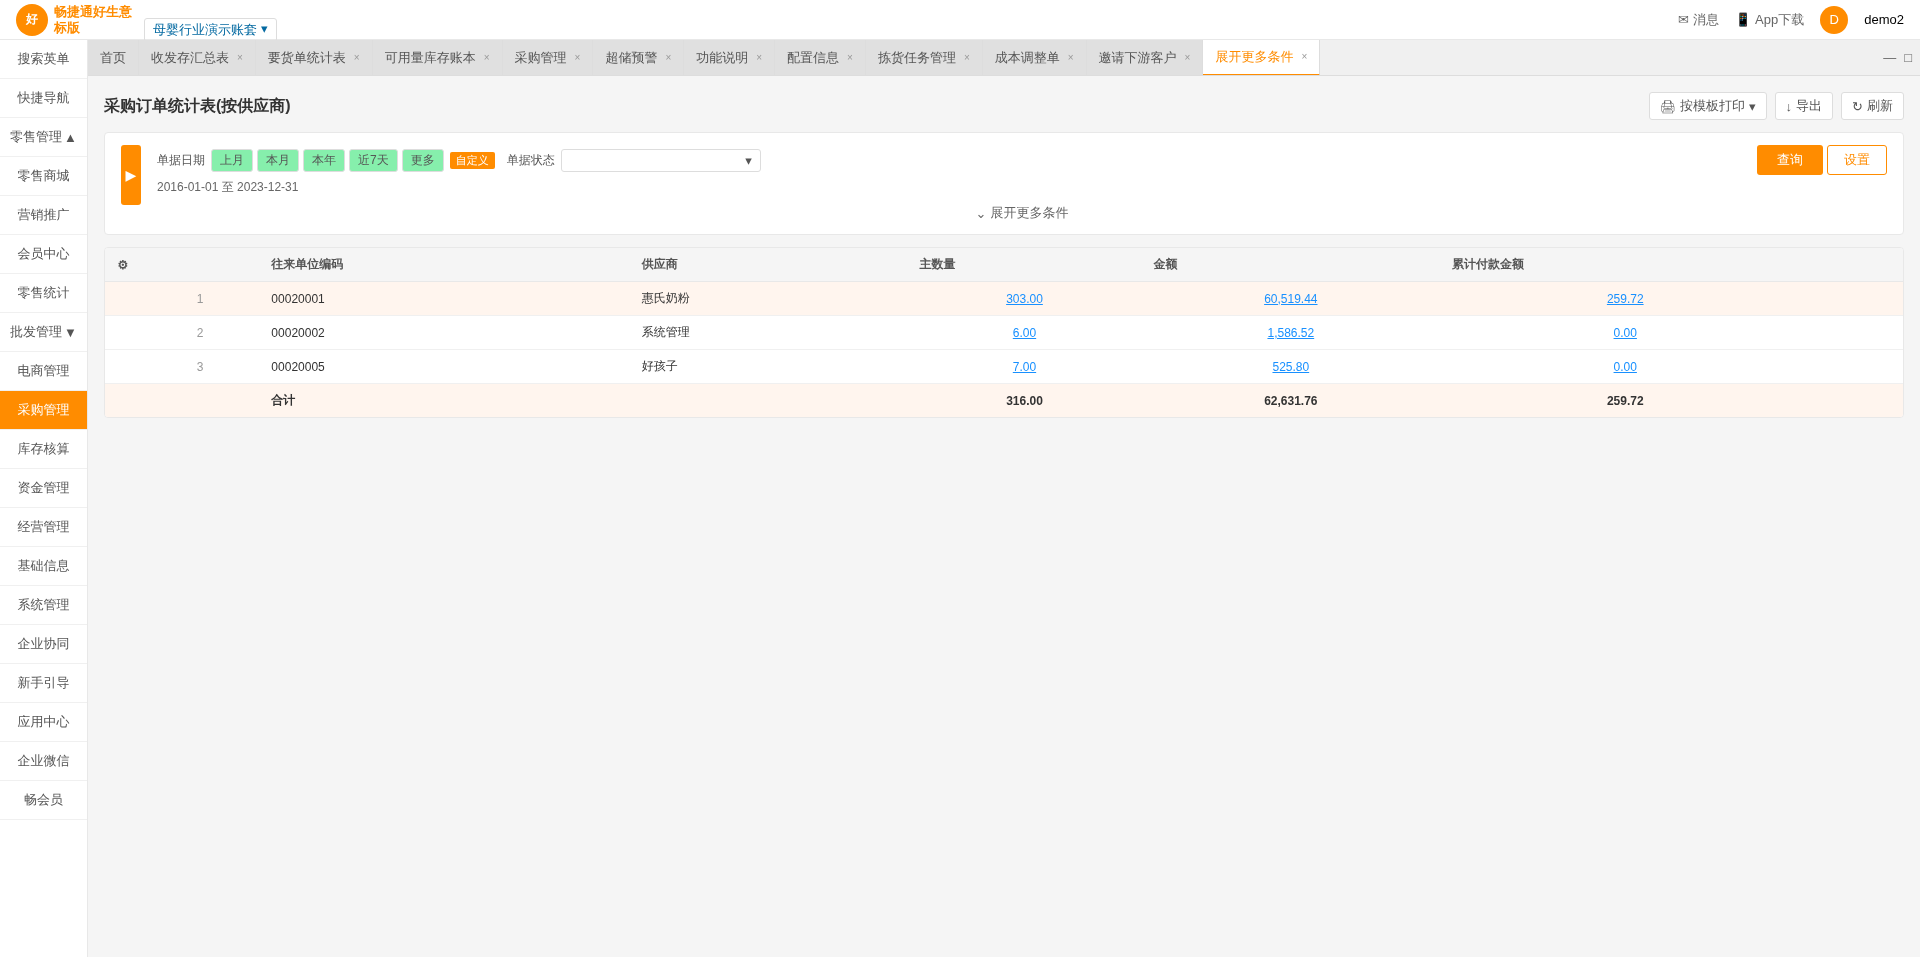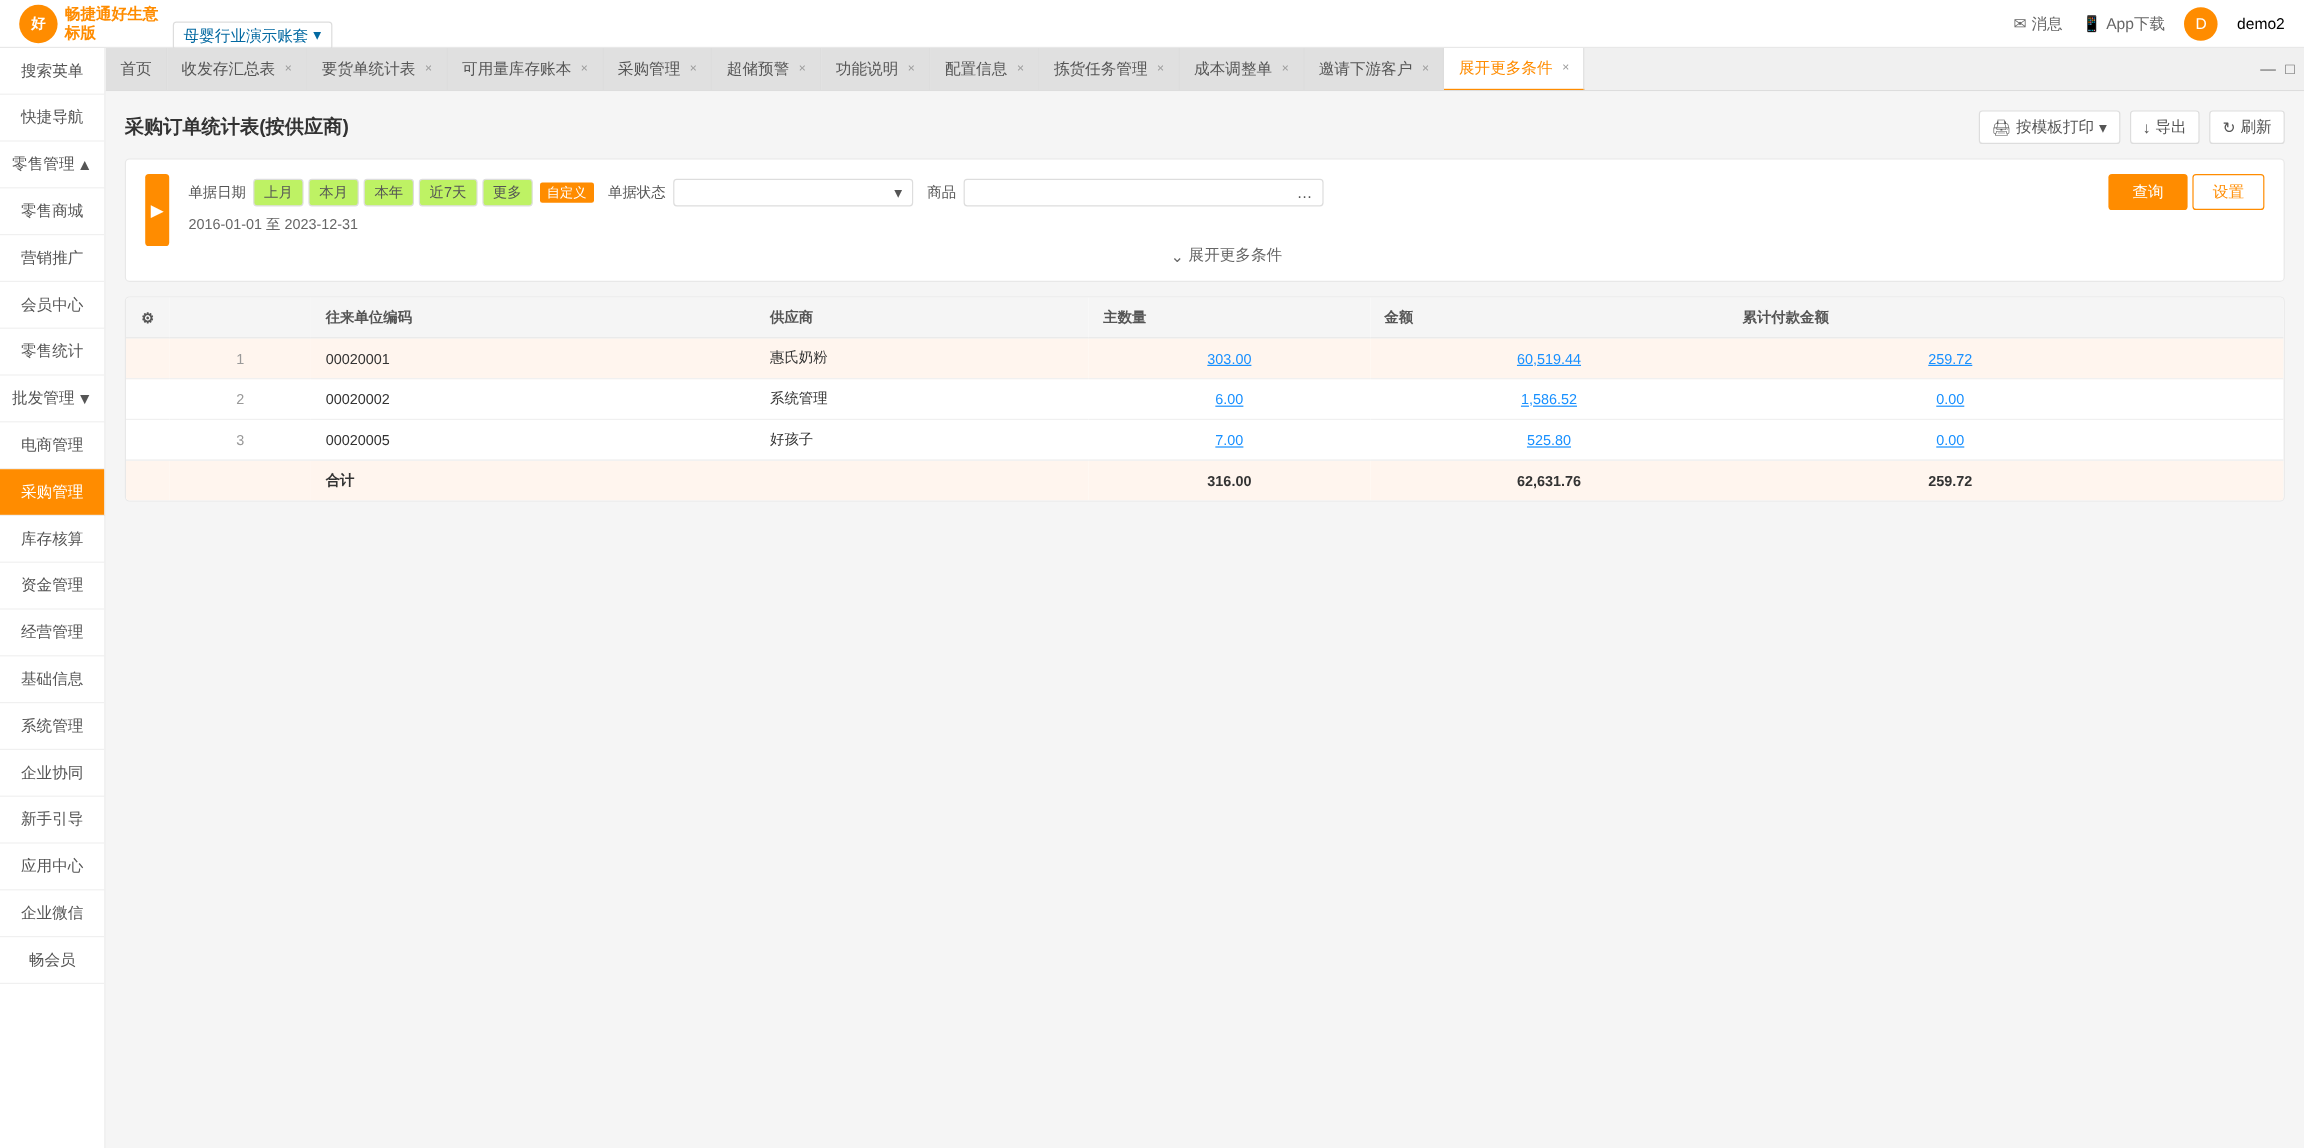--- a/index.html
+++ b/index.html
@@ -60,21 +60,21 @@
     .btn-print { display: flex; align-items: center; gap: 4px; border: 1px solid #ddd; padding: 4px 10px; border-radius: 3px; cursor: pointer; background: #fff; font-size: 12px; color: #555; }
     .btn-export { display: flex; align-items: center; gap: 4px; border: 1px solid #ddd; padding: 4px 10px; border-radius: 3px; cursor: pointer; background: #fff; font-size: 12px; color: #555; }
     .btn-refresh { display: flex; align-items: center; gap: 4px; border: 1px solid #ddd; padding: 4px 10px; border-radius: 3px; cursor: pointer; background: #fff; font-size: 12px; color: #555; }
 
     
     .filter-area { background: #fff; border-radius: 4px; padding: 12px 16px; margin-bottom: 12px; border: 1px solid #e8e8e8; }
     .filter-row { display: flex; align-items: center; gap: 12px; flex-wrap: wrap; }
     .filter-item { display: flex; align-items: center; gap: 6px; }
     .filter-label { color: #555; font-size: 12px; white-space: nowrap; }
     .filter-quick-btns { display: flex; gap: 4px; }
-    .quick-btn { padding: 2px 8px; border: 1px solid #ddd; border-radius: 3px; cursor: pointer; font-size: 12px; color: #555; background: #bef264; }
+    .quick-btn { padding: 2px 8px; border: 1px solid #ddd; border-radius: 3px; cursor: pointer; font-size: 12px; color: #555; background: #86efac; }
     .date-badge { background: #ff8c00; color: #fff; padding: 1px 6px; border-radius: 2px; font-size: 11px; }
     .date-range { color: #666; font-size: 12px; margin-top: 21px; }
     .filter-select { border: 1px solid #ddd; border-radius: 3px; padding: 3px 8px; font-size: 12px; color: #555; min-width: 150px; display: flex; align-items: center; justify-content: space-between; cursor: pointer; background: #fff; }
     .filter-input { border: 1px solid #ddd; border-radius: 3px; padding: 3px 8px; font-size: 12px; color: #555; min-width: 200px; display: flex; align-items: center; justify-content: space-between; cursor: pointer; background: #fff; }
     .expand-more { display: flex; align-items: center; gap: 4px; color: #666; font-size: 12px; cursor: pointer; margin-top: 8px; justify-content: center; }
     .btn-query { background: #ff8c00; color: #fff; border: none; padding: 5px 20px; border-radius: 3px; cursor: pointer; font-size: 13px; }
     .btn-settings { background: #fff; color: #ff8c00; border: 1px solid #ff8c00; padding: 5px 16px; border-radius: 3px; cursor: pointer; font-size: 13px; }
     .filter-actions { display: flex; flex-direction: row; gap: 4px; margin-left: auto; }
 
     
@@ -291,27 +291,20 @@
               </div>
 
               <div class="filter-item">
                 <span class="filter-label">单据状态</span>
                 <div class="filter-select" style="min-width:200px;">
                   <span></span>
                   <span>▾</span>
                 </div>
               </div>
 
-              <div class="filter-item">
-                <span class="filter-label">商品</span>
-                <div class="filter-input" style="min-width:300px;">
-                  <span></span>
-                  <span>…</span>
-                </div>
-              </div>
 
               <div class="filter-actions">
                 <button class="btn-query">查询</button>
                 <button class="btn-settings">设置</button>
               </div>
             </div>
 
             <div style="margin-top:4px;">
               <span class="date-range">2016-01-01 至 2023-12-31</span>
             </div>

